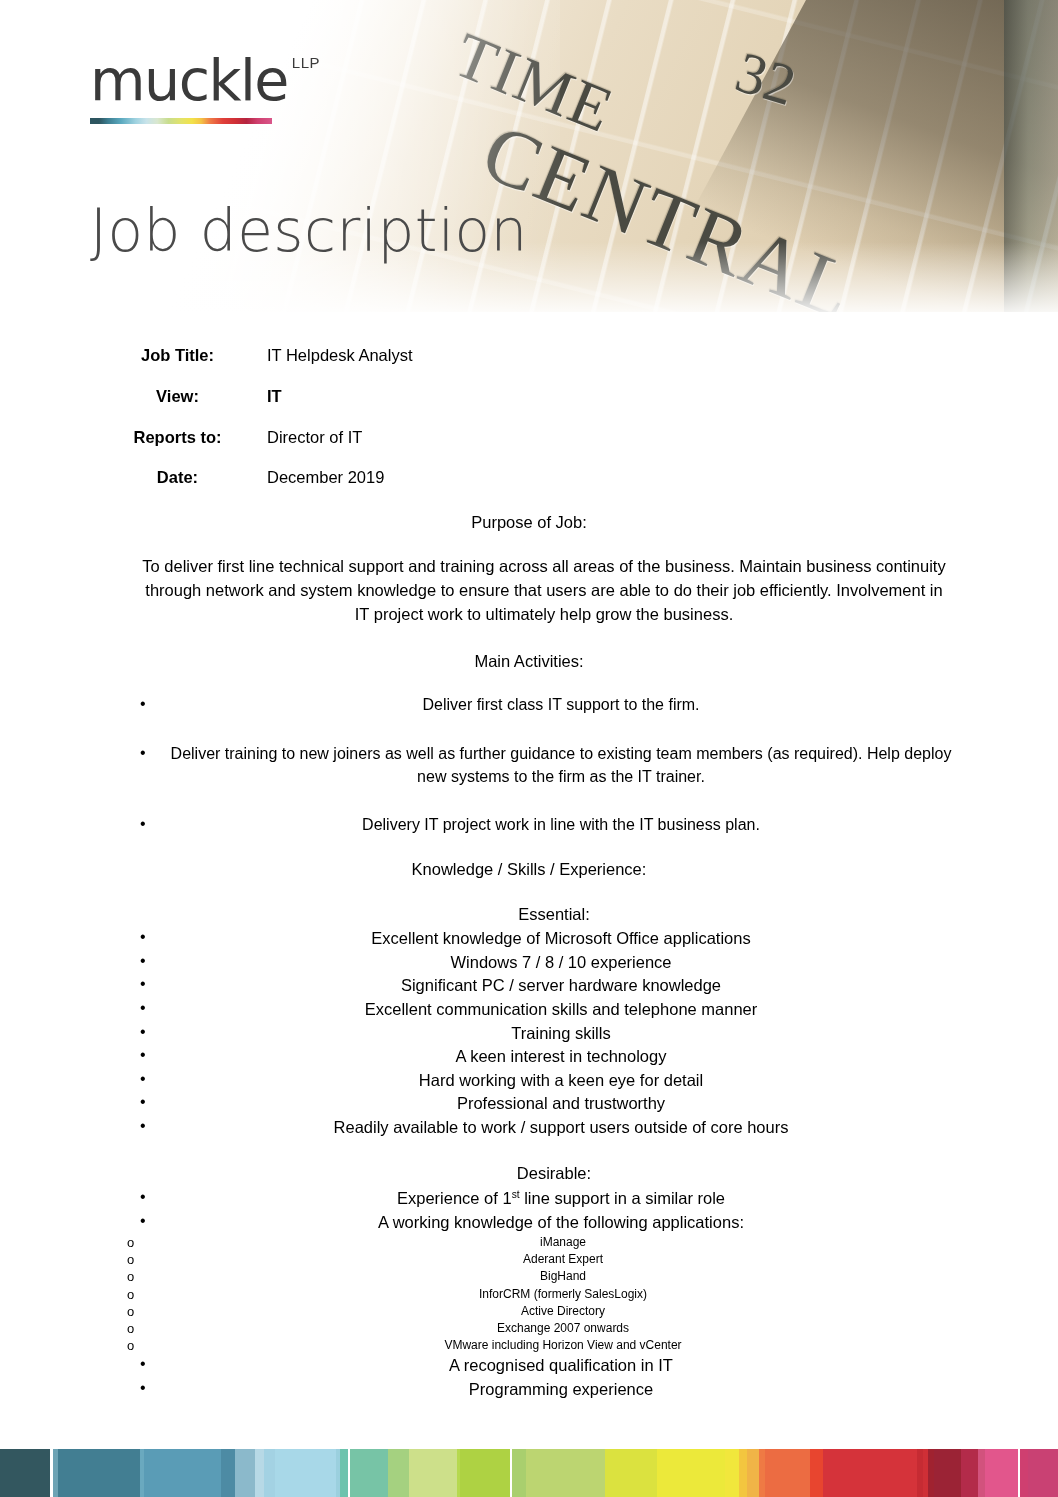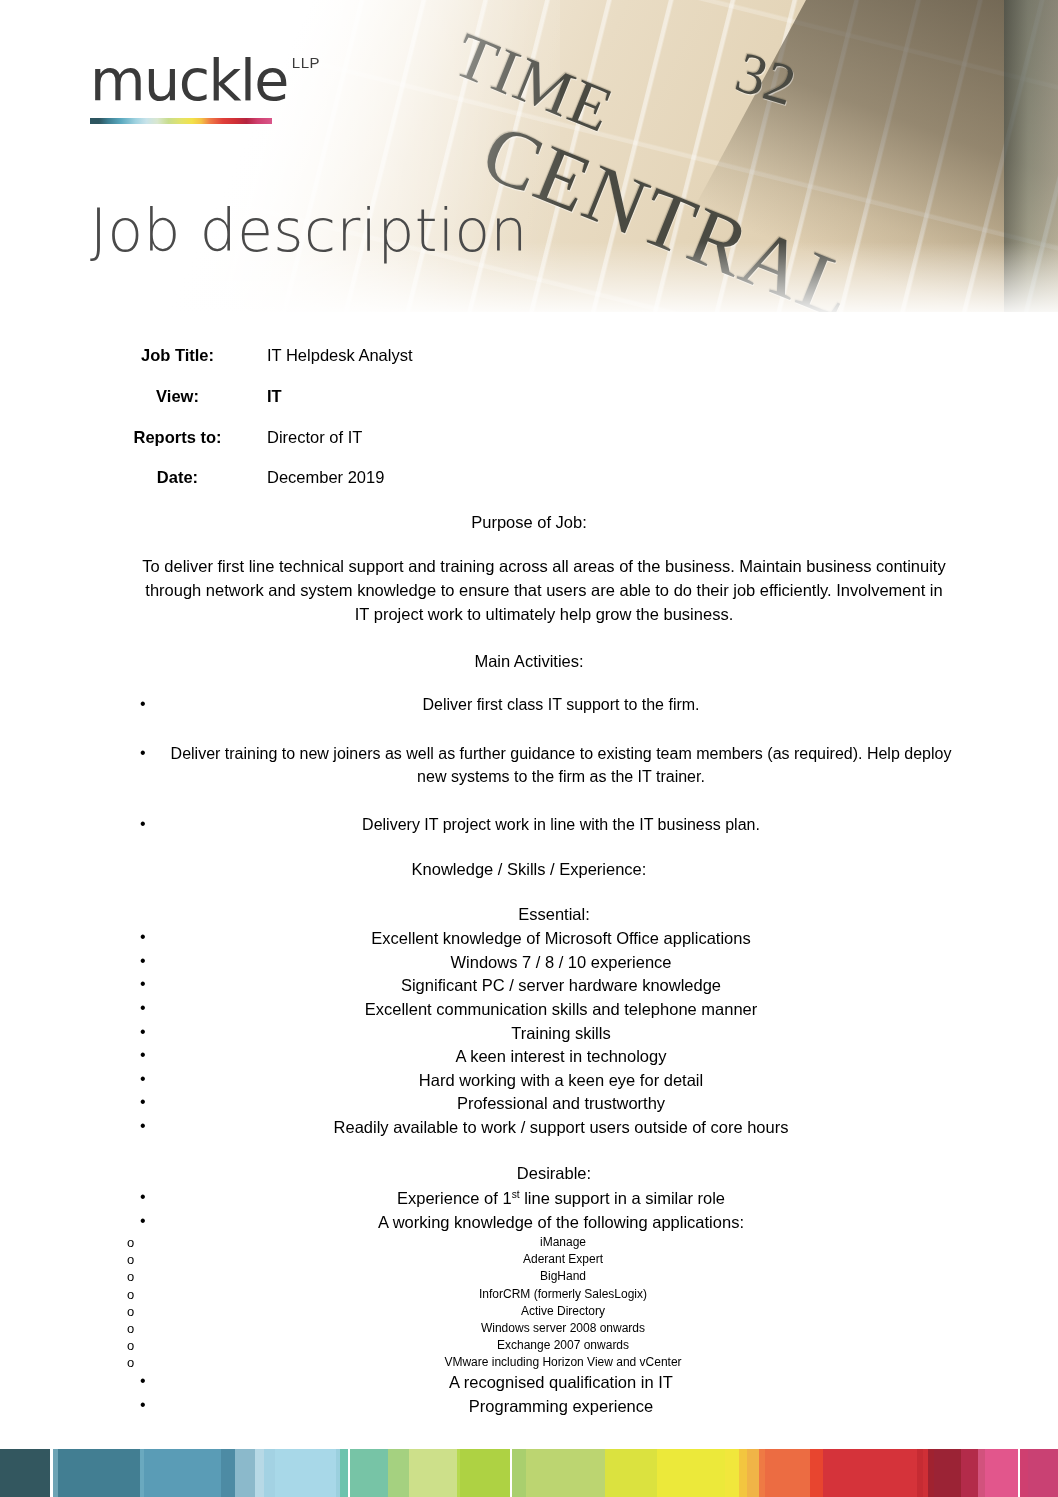--- a/index.html
+++ b/index.html
@@ -392,21 +392,20 @@
   <ul class="skill-list">
     <li><span>Experience of 1</span><sup>st</sup><span> line support in a similar role</span></li>
     <li>A working knowledge of the following applications:</li>
   </ul>
   <ul class="app-list">
     <li>iManage</li>
     <li>Aderant Expert</li>
     <li>BigHand</li>
     <li>InforCRM (formerly SalesLogix)</li>
     <li>Active Directory</li>
-    <li>Windows server 2008 onwards</li>
     <li>Exchange 2007 onwards</li>
     <li>VMware including Horizon View and vCenter</li>
   </ul>
   <ul class="skill-list">
     <li>A recognised qualification in IT</li>
     <li>Programming experience</li>
   </ul>
 
 </div>
 

